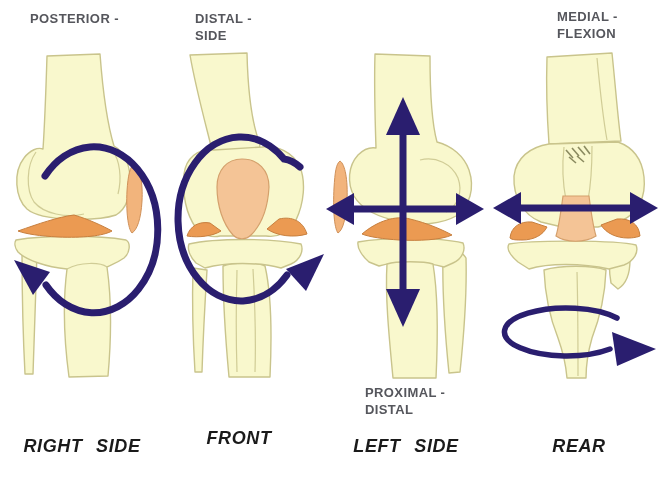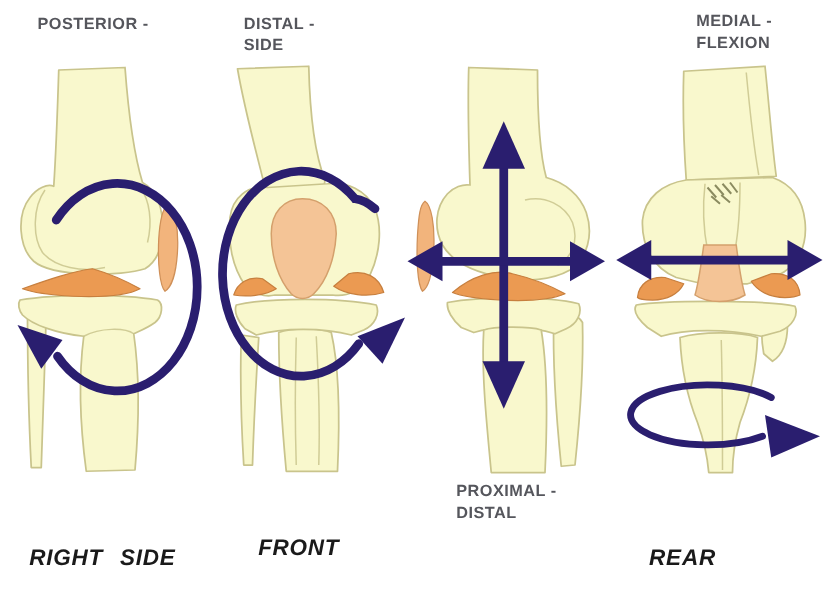--- a/index.html
+++ b/index.html
@@ -128,15 +128,16 @@
   </div>
 
   <div class="motion-label" style="left:365px;top:384px">
     <div>PROXIMAL -</div>
     <div>DISTAL</div>
   </div>
 
 
   <div class="view-label" style="left:82px;top:436px">RIGHT SIDE</div>
   <div class="view-label" style="left:239px;top:428px">FRONT</div>
-  <div class="view-label" style="left:546px;top:436px">REAR</div>
+  <div class="view-label" style="left:406px;top:436px">LEFT SIDE</div>
+  <div class="view-label" style="left:579px;top:436px">REAR</div>
 
 </div>
 
 </body></html>

